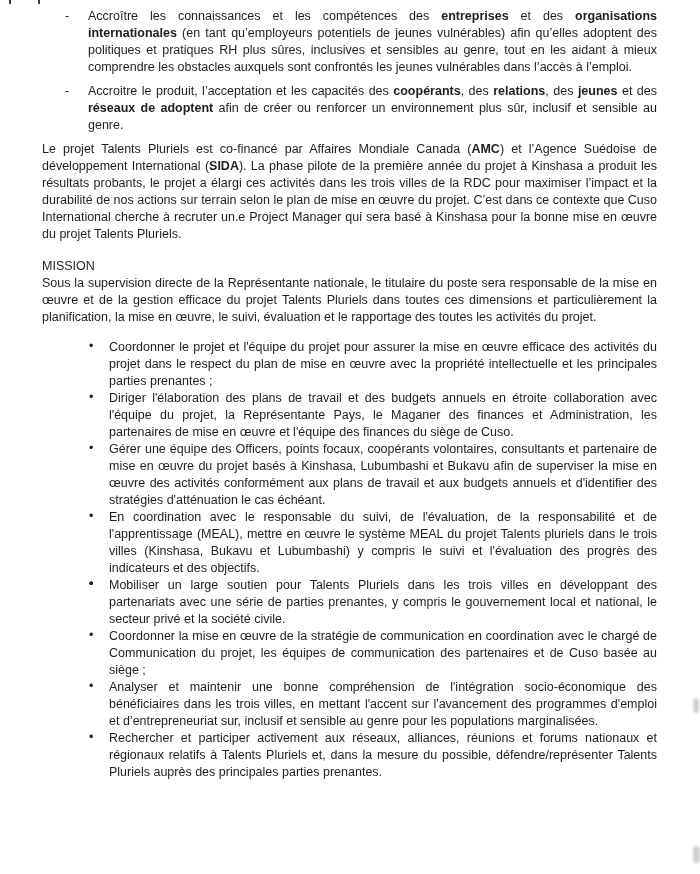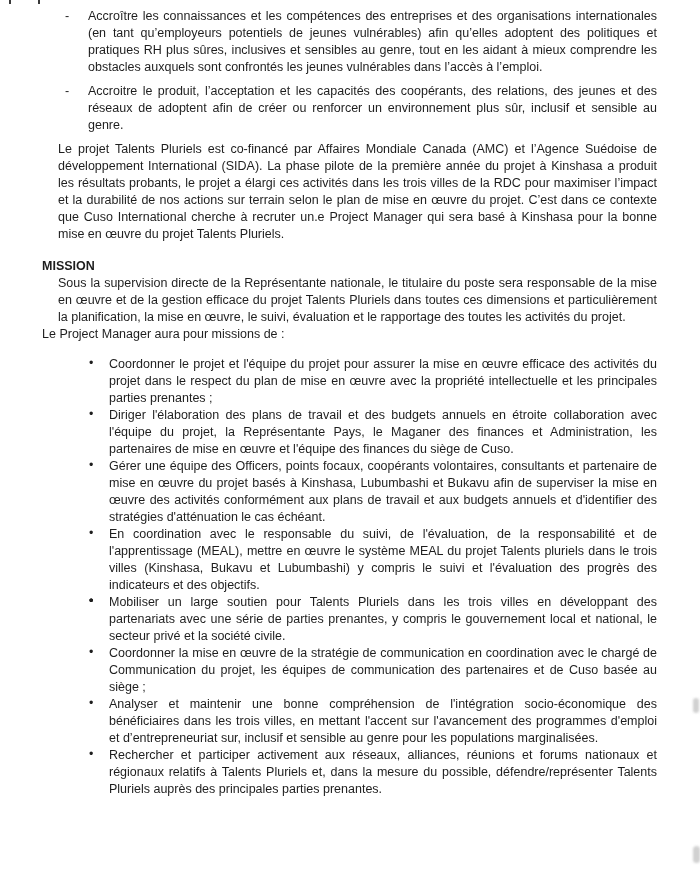--- a/index.html
+++ b/index.html
@@ -27,43 +27,43 @@
     padding-left: 46px;
     margin-bottom: 7px;
     text-align: justify;
   }
   .dash-list .marker {
     position: absolute;
     left: 23px;
     top: 0;
   }
   .para {
-    margin: 7px 0 0 16px;
+    margin: 7px 0 0 0;
     text-align: justify;
   }
   .heading {
     margin: 15px 0 0 0;
-    font-weight: bold;
+    font-weight: normal;
   }
   .intro-line {
     margin: 0;
     text-align: justify;
   }
   .bullet-list { margin: 13px 0 0 0; padding: 0; list-style: none; }
   .bullet-list .item {
     position: relative;
     padding-left: 67px;
     text-align: justify;
   }
   .bullet-list .marker {
     position: absolute;
     left: 47px;
     top: -1px;
   }
-  .bold { font-weight: normal; }
+  .bold { font-weight: bold; }
   
   .tick {
     position: absolute;
     width: 2px;
     height: 4px;
     top: 0;
     background: #3a3a3a;
   }
   .tick-a { left: 9px; }
   .tick-b { left: 38px; }
@@ -98,21 +98,20 @@
         <span class="marker">-</span>
         <span><span>Accroitre le produit, l’acceptation et les capacités des </span><span class="bold">coopérants</span><span>, des </span><span class="bold">relations</span><span>, des </span><span class="bold">jeunes</span><span> et des </span><span class="bold">réseaux de adoptent</span><span> afin de créer ou renforcer un environnement plus sûr, inclusif et sensible au genre.</span></span>
       </li>
     </ul>
 
     <p class="para"><span>Le projet Talents Pluriels est co-financé par Affaires Mondiale Canada (</span><span class="bold">AMC</span><span>) et l’Agence Suédoise de développement International (</span><span class="bold">SIDA</span><span>). La phase pilote de la première année du projet à Kinshasa a produit les résultats probants, le projet a élargi ces activités dans les trois villes de la RDC pour maximiser l’impact et la durabilité de nos actions sur terrain selon le plan de mise en œuvre du projet. C’est dans ce contexte que Cuso International cherche à recruter un.e Project Manager qui sera basé à Kinshasa pour la bonne mise en œuvre du projet Talents Pluriels.</span></p>
 
     <p class="heading">MISSION</p>
     <p class="para" style="margin-top:0;">Sous la supervision directe de la Représentante nationale, le titulaire du poste sera responsable de la mise en œuvre et de la gestion efficace du projet Talents Pluriels dans toutes ces dimensions et particulièrement la planification, la mise en œuvre, le suivi, évaluation et le rapportage des toutes les activités du projet.</p>
 
-    <p class="intro-line">Le Project Manager aura pour missions de :</p>
 
     <ul class="bullet-list">
       <li class="item">
         <span class="marker">•</span>
         <span>Coordonner le projet et l'équipe du projet pour assurer la mise en œuvre efficace des activités du projet dans le respect du plan de mise en œuvre avec la propriété intellectuelle et les principales parties prenantes ;</span>
       </li>
       <li class="item">
         <span class="marker">•</span>
         <span>Diriger l'élaboration des plans de travail et des budgets annuels en étroite collaboration avec l'équipe du projet, la Représentante Pays, le Maganer des finances et Administration, les partenaires de mise en œuvre et l'équipe des finances du siège de Cuso.</span>
       </li>

